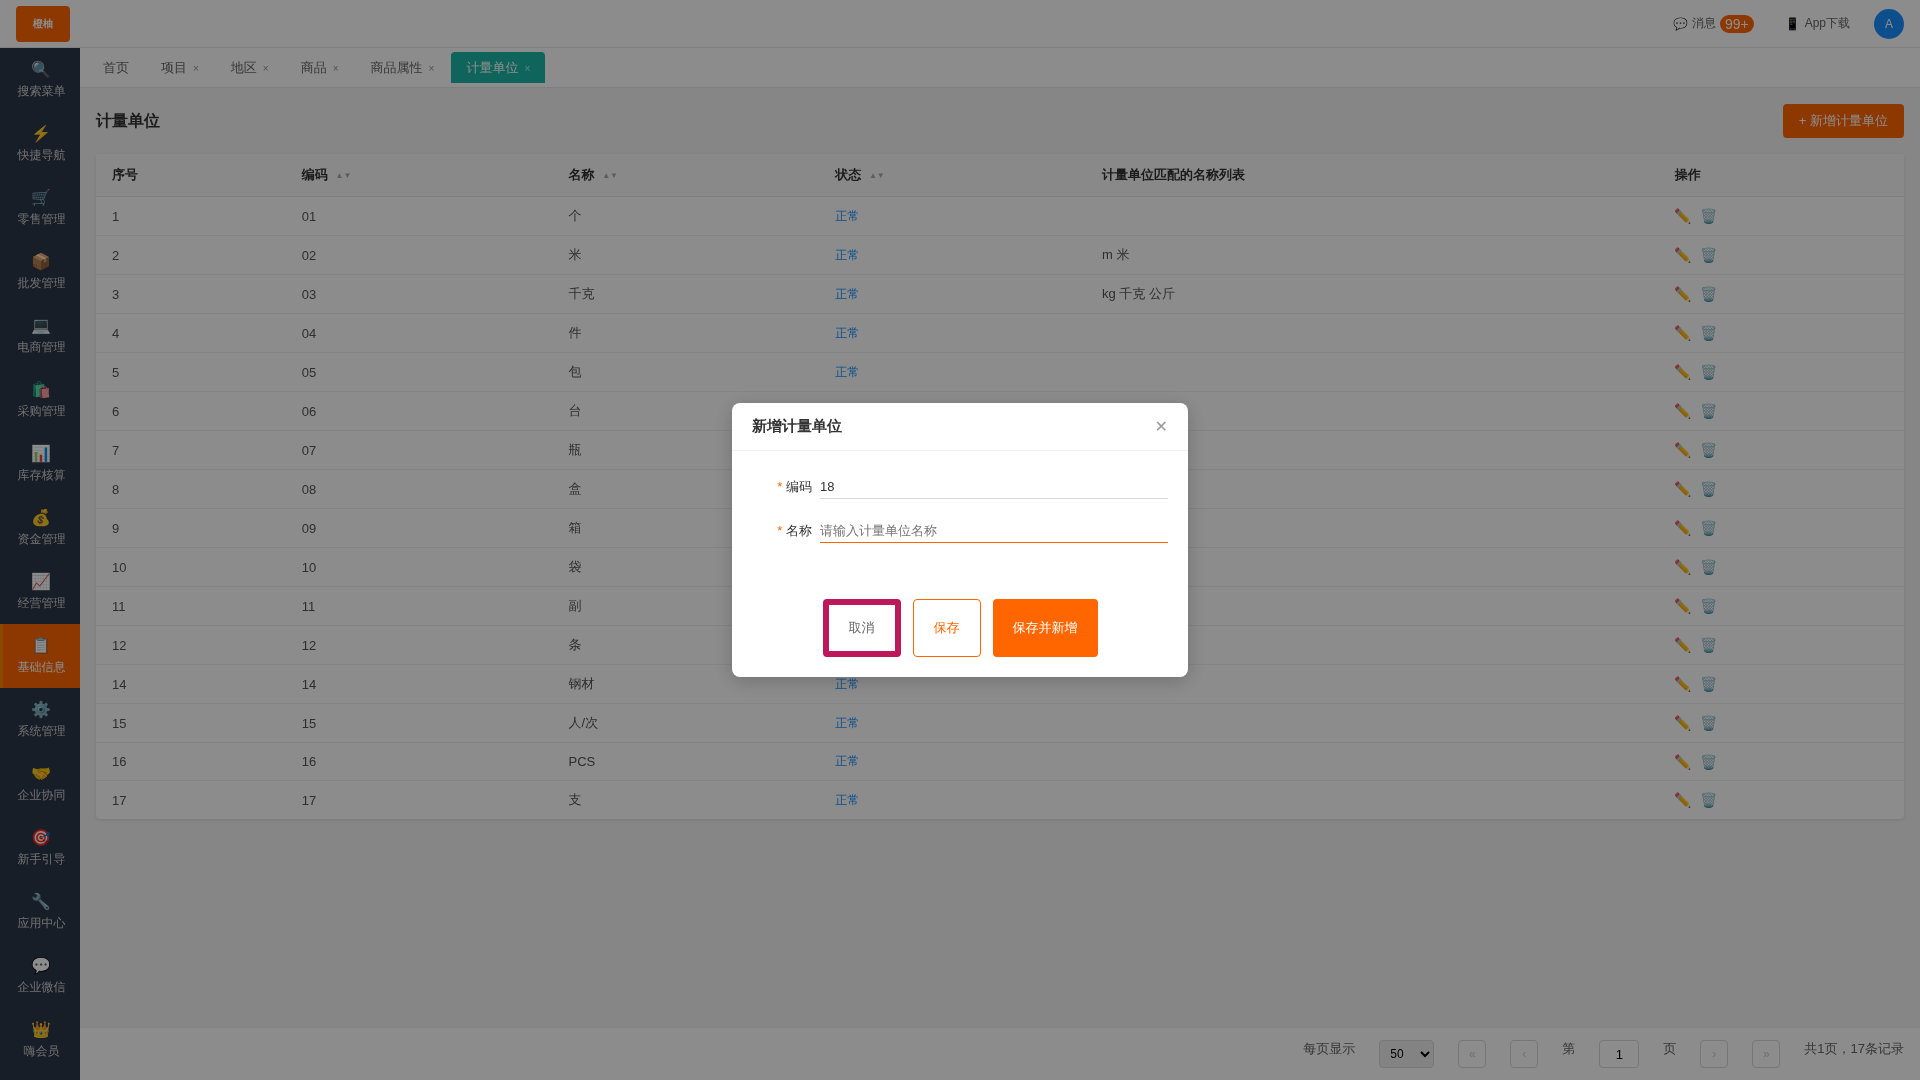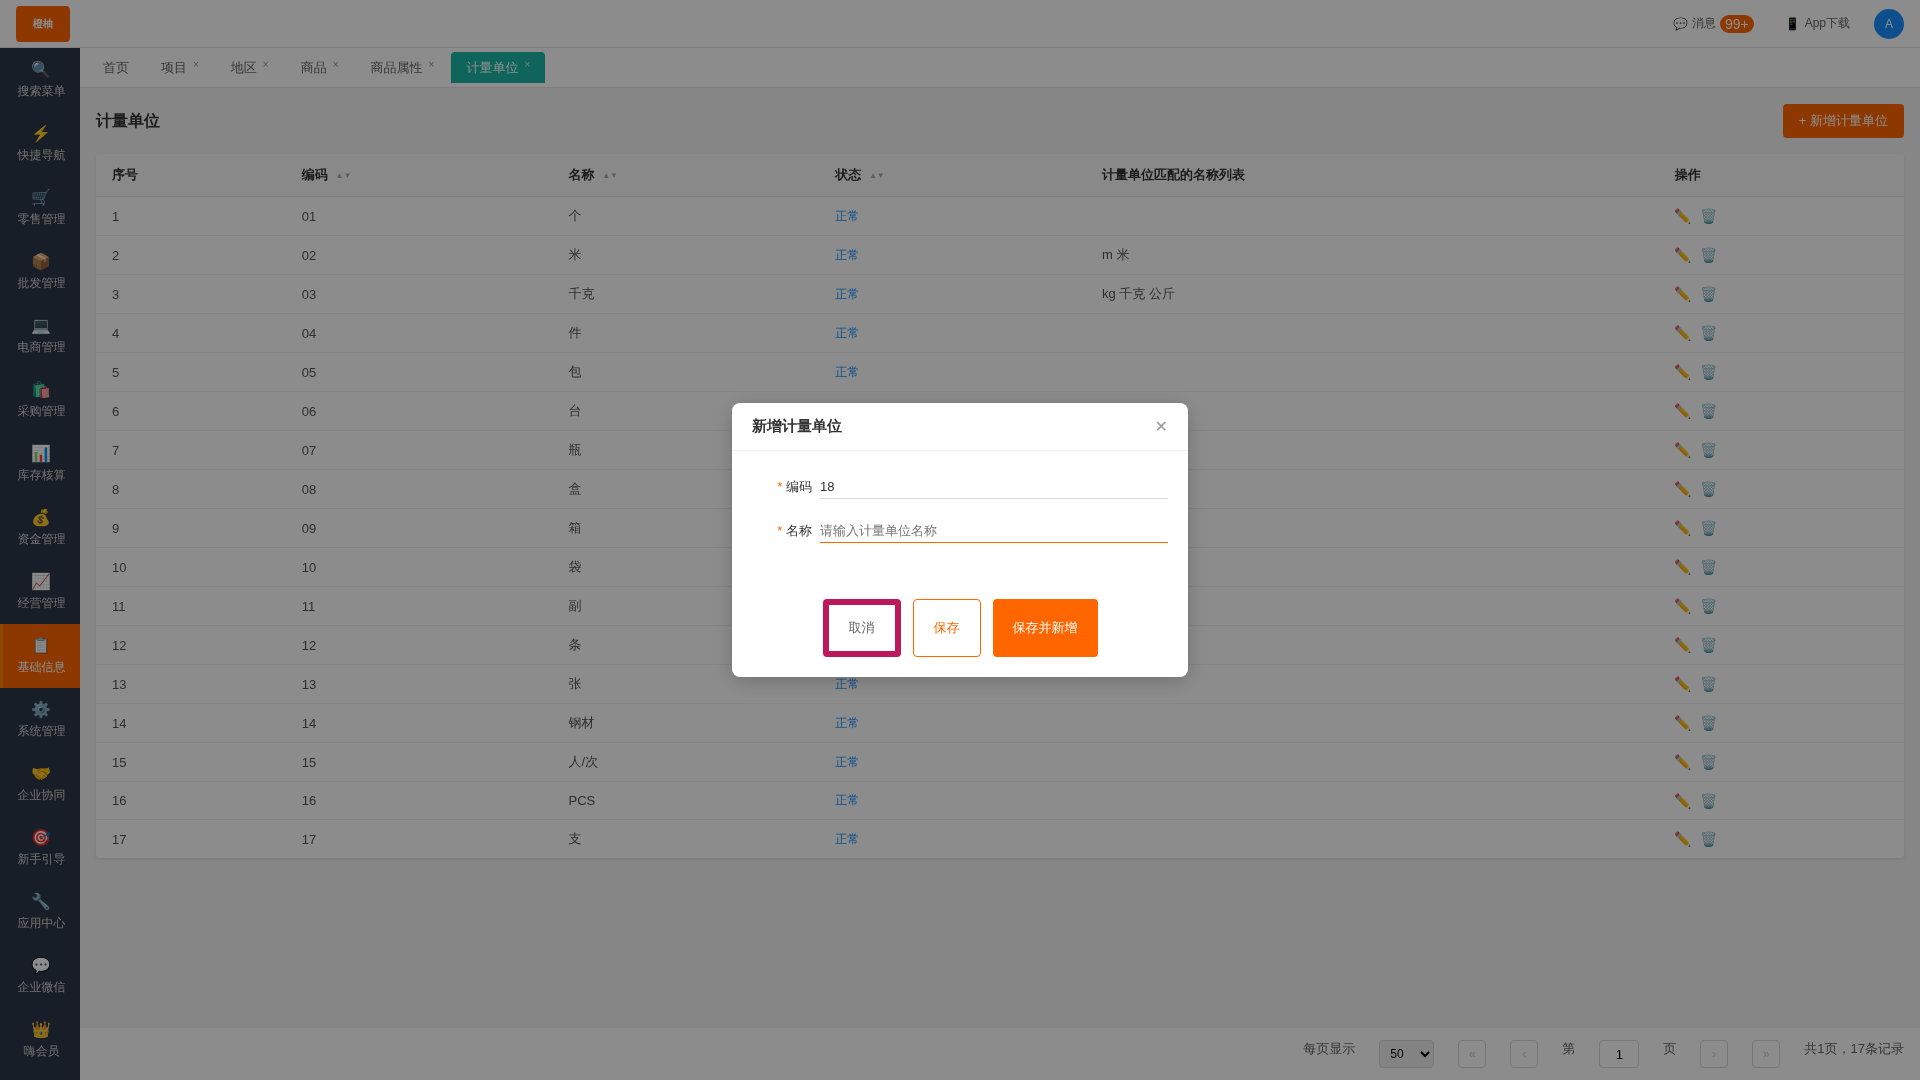--- a/index.html
+++ b/index.html
@@ -116,20 +116,21 @@
       background: #fff;
       border-bottom: 1px solid #e8e8e8;
       display: flex;
       align-items: center;
       padding: 0 8px;
       gap: 2px;
       flex-shrink: 0;
     }
     .tab-item {
       display: flex;
+      align-items: center;
       gap: 6px;
       padding: 6px 14px;
       border-radius: 4px 4px 0 0;
       cursor: pointer;
       font-size: 13px;
       color: #666;
       border: 1px solid transparent;
       border-bottom: none;
       white-space: nowrap;
     }
@@ -672,33 +673,20 @@
       <td><span class="status-normal">正常</span></td>
       <td></td>
       <td>
         <div class="action-btns">
           <span class="action-btn" title="编辑">✏️</span>
           <span class="action-btn" title="删除">🗑️</span>
         </div>
       </td>
     </tr>
             <tr>
-      <td>13</td>
-      <td>13</td>
-      <td>张</td>
-      <td><span class="status-normal">正常</span></td>
-      <td></td>
-      <td>
-        <div class="action-btns">
-          <span class="action-btn" title="编辑">✏️</span>
-          <span class="action-btn" title="删除">🗑️</span>
-        </div>
-      </td>
-    </tr>
-            <tr>
       <td>14</td>
       <td>14</td>
       <td>钢材</td>
       <td><span class="status-normal">正常</span></td>
       <td></td>
       <td>
         <div class="action-btns">
           <span class="action-btn" title="编辑">✏️</span>
           <span class="action-btn" title="删除">🗑️</span>
         </div>

